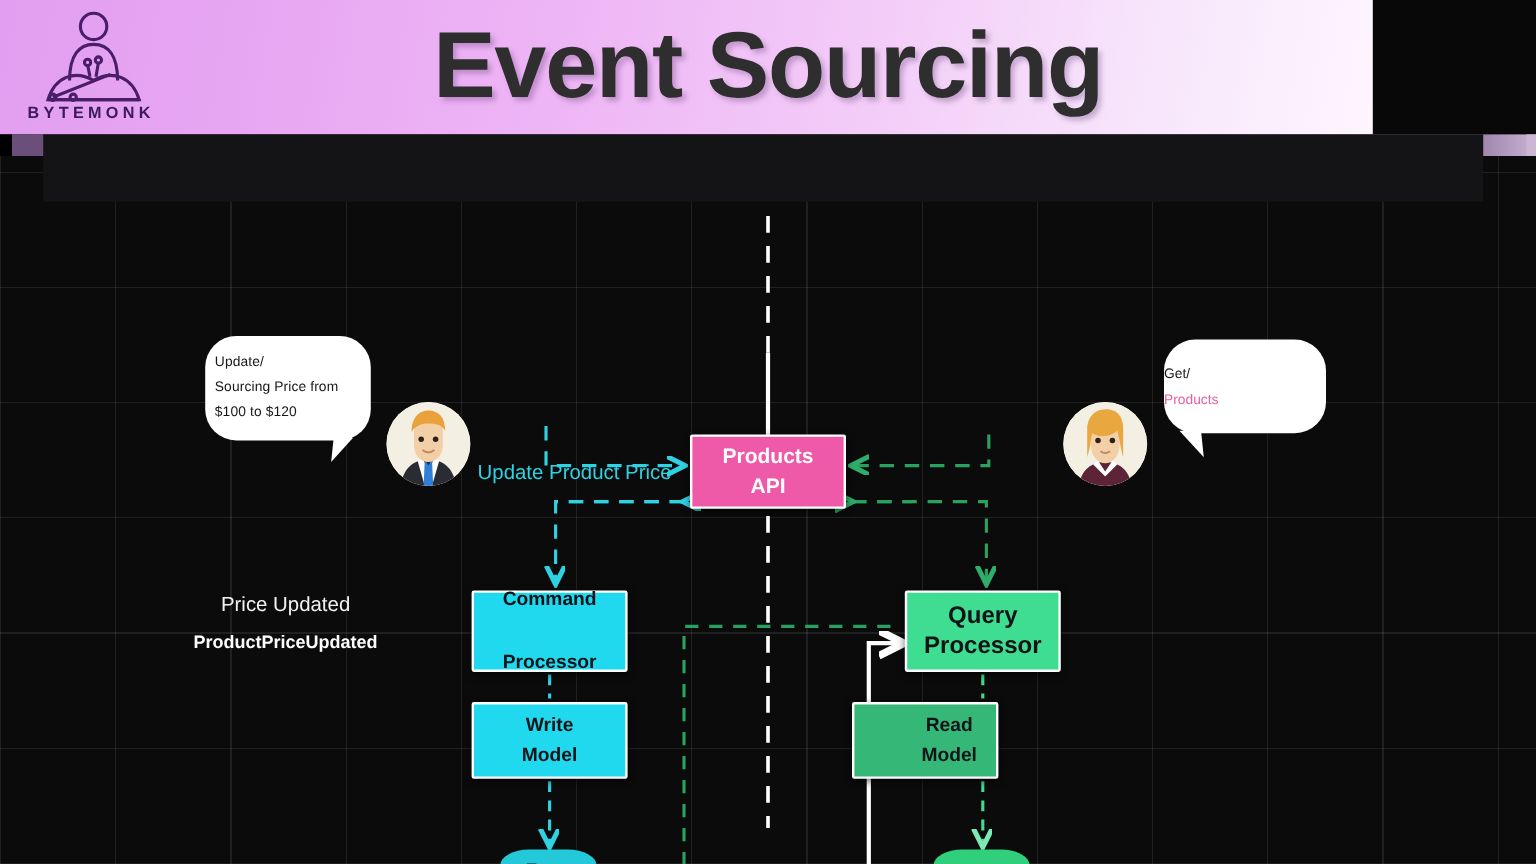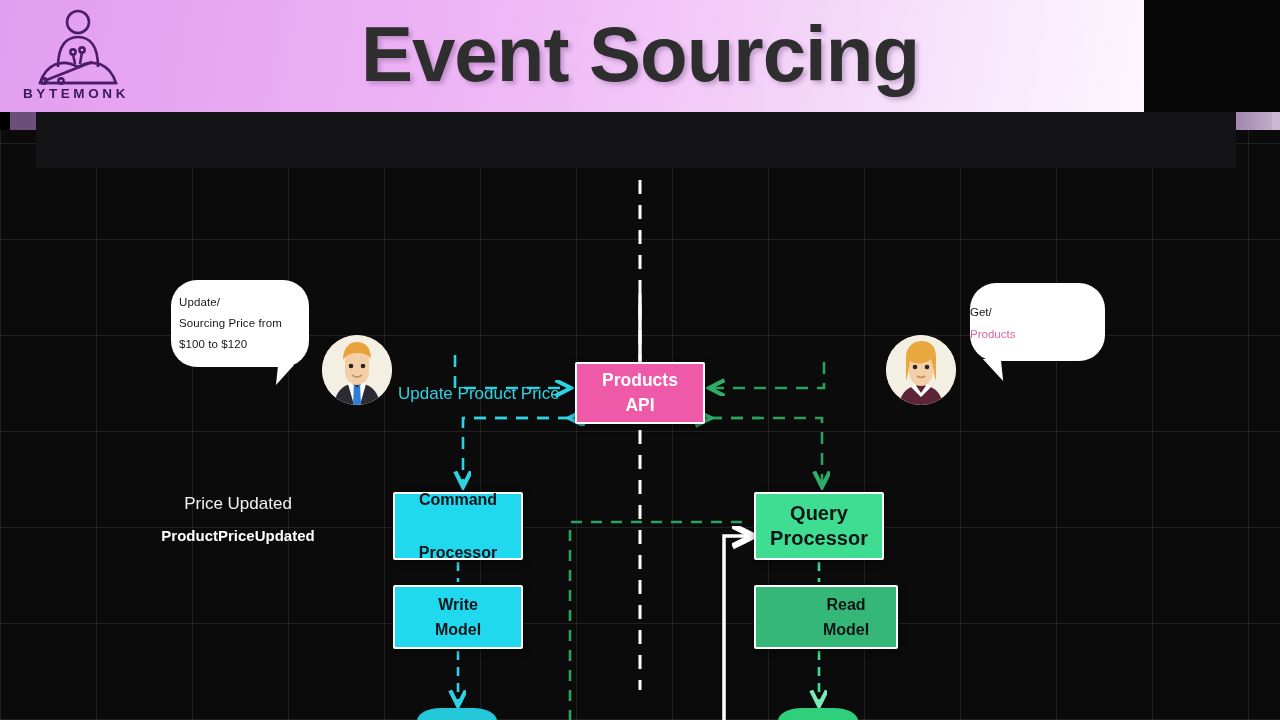--- a/index.html
+++ b/index.html
@@ -84,21 +84,21 @@
   .node .l1,.node .l2 { display:block; line-height:25px; }
 
   #node-products-api { left:575px; top:232px; width:130px; height:62px;
         background:#ee59a8; color:#fff; font-size:17.5px; font-weight:bold; }
   #node-command-processor { left:393px; top:362px; width:130px; height:68px;
         background:#21d9ef; color:#101418; font-size:16px; font-weight:bold;gap:28px; }
   #node-write-model { left:393px; top:455px; width:130px; height:64px;
         background:#21d9ef; color:#101418; font-size:16px; font-weight:bold; }
   #node-query-processor { left:754px; top:362px; width:130px; height:68px;
         background:#3fdd91; color:#101418; font-size:20px; font-weight:bold; }
-  #node-read-model { left:754px; top:455px; width:144px; height:64px;
+  #node-read-model { left:710px; top:455px; width:122px; height:64px;
         background:#34b777; color:#101418; font-size:16px; font-weight:bold;padding-left:40px; }
 
   
   .cyl { position:absolute; width:80px; height:78px; }
   .cyl .seg { position:absolute; left:0; width:80px; border-radius:50%/22px; }
   .cyl .lbl {
     position:absolute; left:0; width:80px; text-align:center;
     font-family:"Liberation Sans", sans-serif; font-size:15px; color:#10151a;
     font-weight:500; z-index:5;
   }

